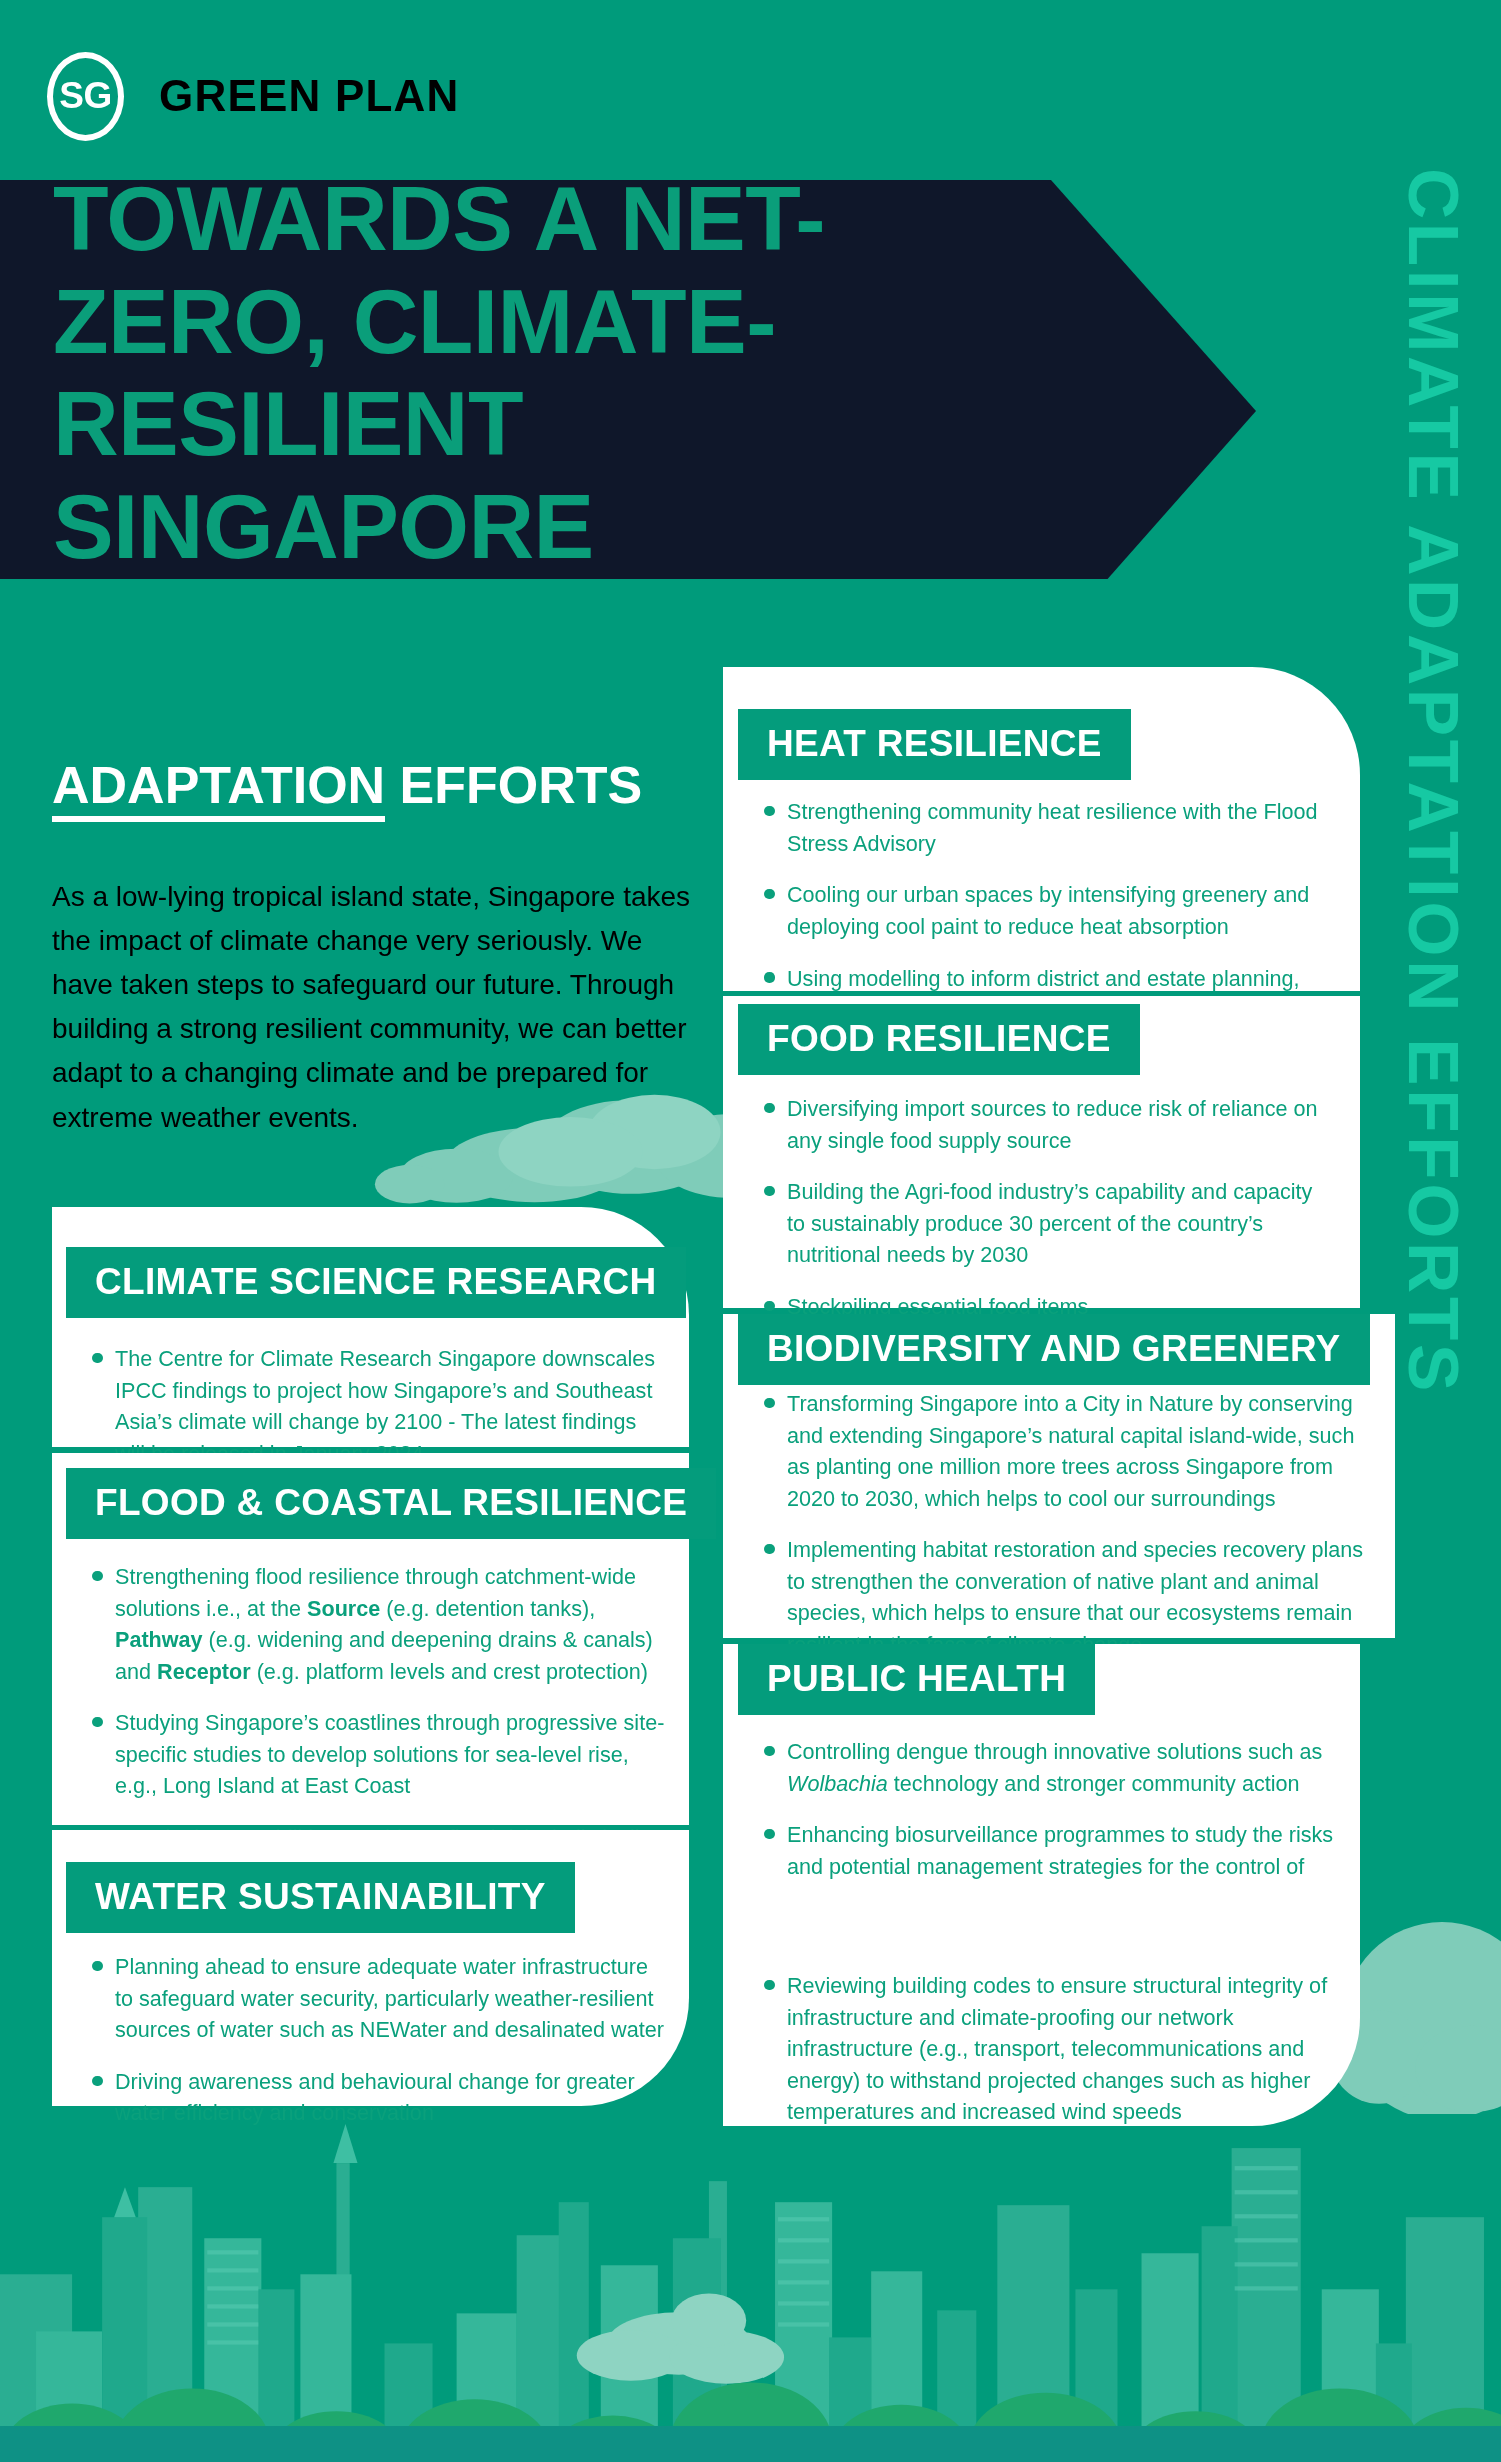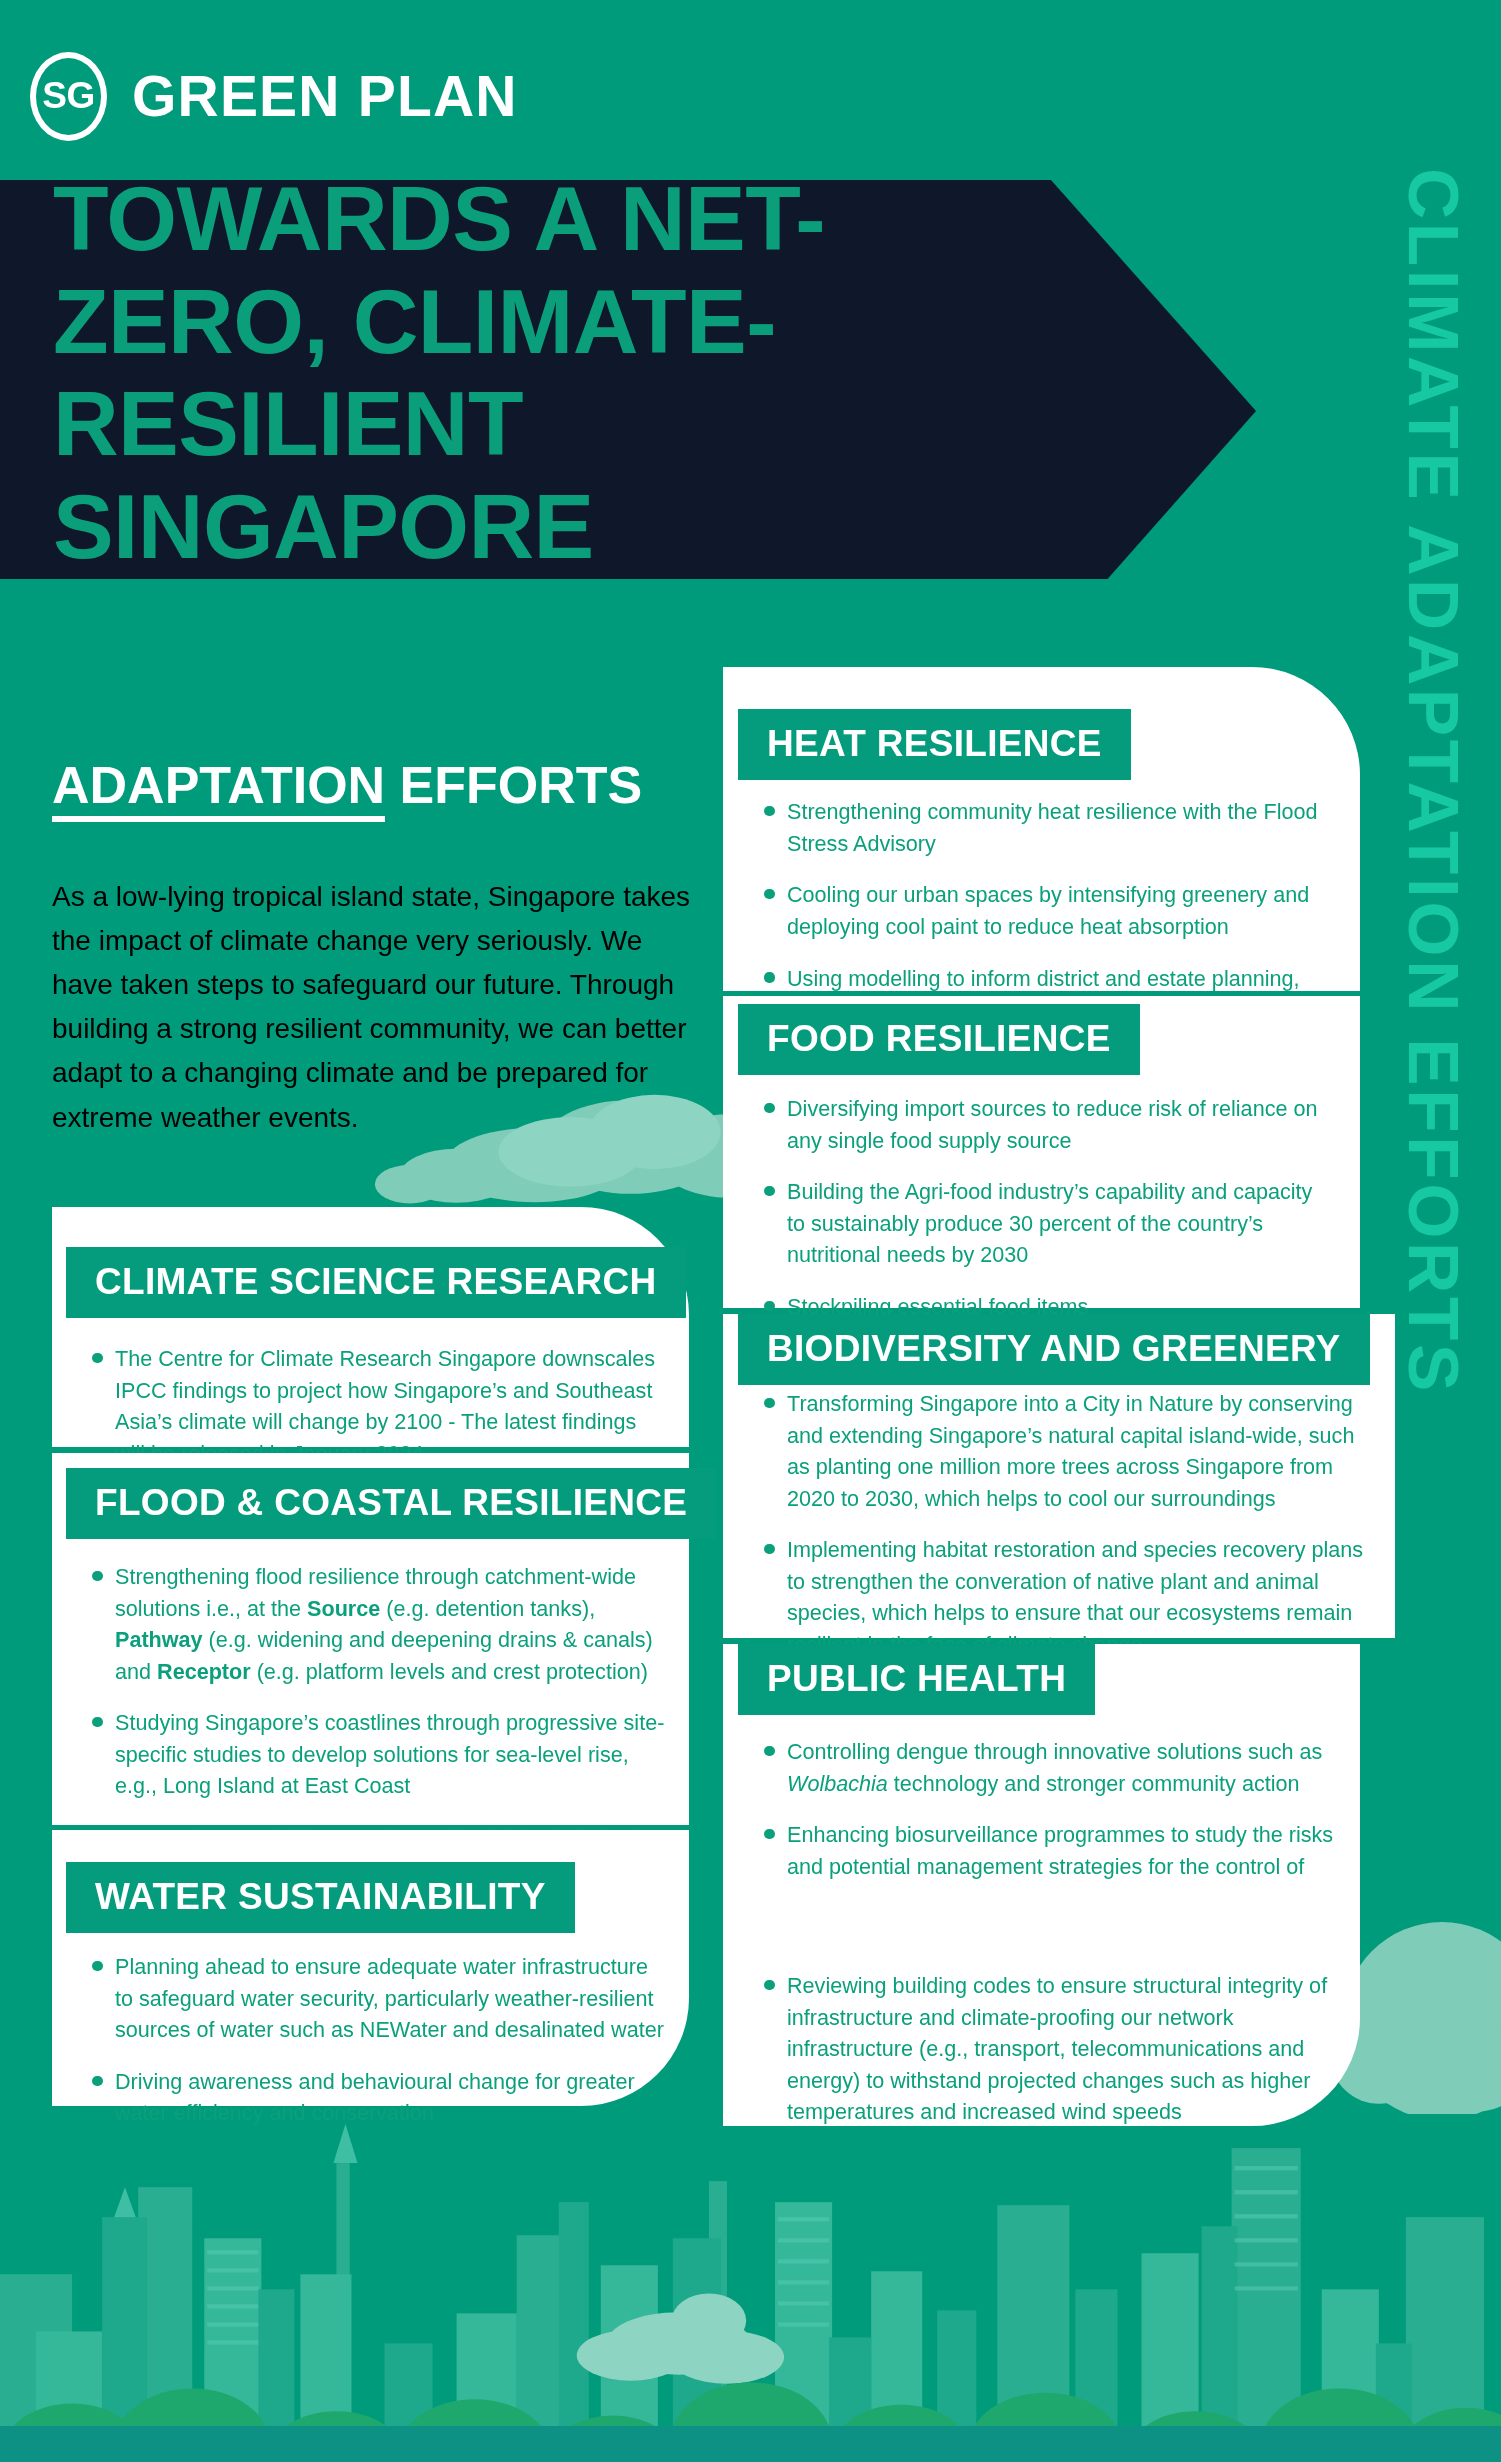--- a/index.html
+++ b/index.html
@@ -17,32 +17,32 @@
     background:#009B7B;
     overflow:hidden;
   }
 
   
   .decor { position:absolute; pointer-events:none; }
 
   
   .logo-bar {
     position:absolute; left:0; top:0; width:1502px; height:192px;
-    display:flex; align-items:center; padding-left:30px;
+    display:flex; align-items:center; padding-left:47px;
   }
   .logo-mark {
     width:77px; height:89px; border:6.6px solid #fff; border-radius:50%;
     display:flex; align-items:center; justify-content:center;
     color:#fff; font-weight:bold; font-size:37px; letter-spacing:-0.6px;
     font-family:"Liberation Sans", sans-serif;
     flex:0 0 auto;
   }
   .logo-text {
-    color:#ffffff; font-size:57px; font-weight:bold; letter-spacing:1.2px;
-    margin-left:25px; font-family:"Liberation Sans", sans-serif;
+    color:#000000; font-size:44px; font-weight:bold; letter-spacing:1.2px;
+    margin-left:35px; font-family:"Liberation Sans", sans-serif;
   }
 
   
   .title-banner {
     position:absolute; left:0; top:180px; width:1256px; height:399px;
     background:#0f172a;
     clip-path: polygon(0 0, 1051px 0, 1256px 231px, 1051px 463px, 0 463px);
     display:flex; align-items:flex-end;
   }
   .title-text {

